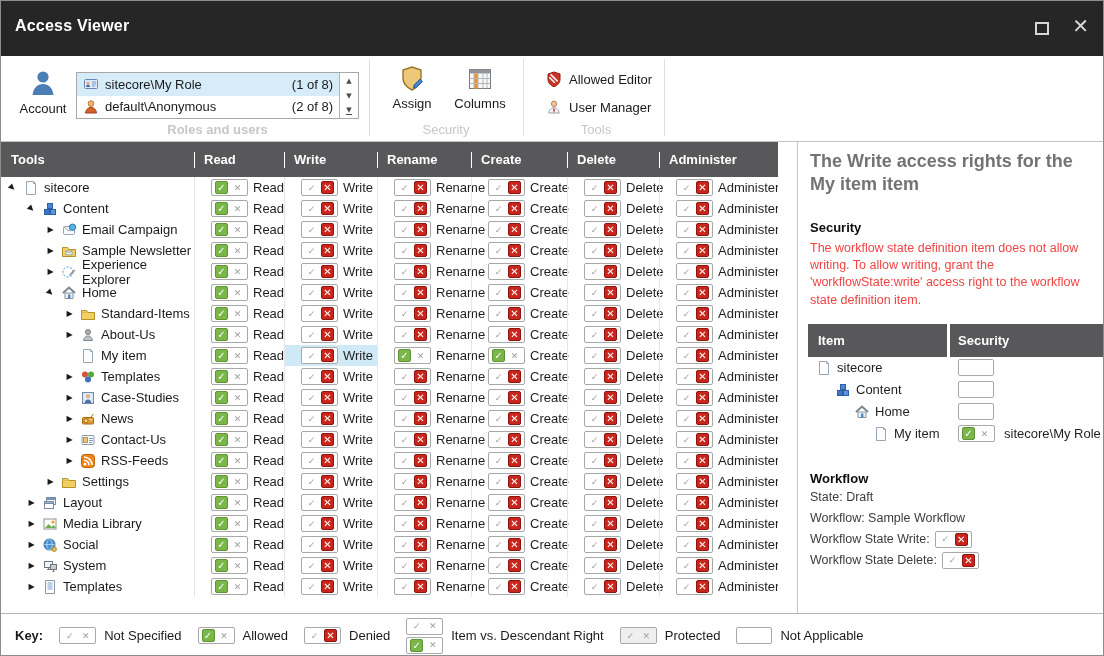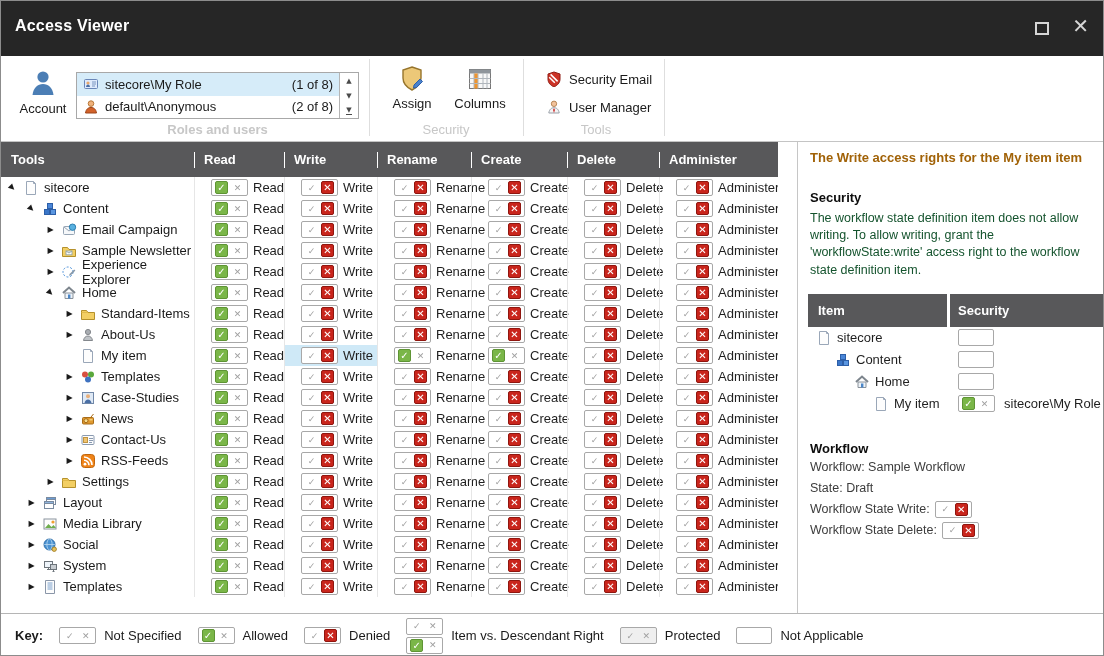--- a/index.html
+++ b/index.html
@@ -55,23 +55,23 @@
   .badge.empty { width:36px; }
   .badge.protected { background:#efefef; }
   .seg { width:13px; height:13px; display:flex; align-items:center; justify-content:center;
          font:bold 10px "DejaVu Sans", sans-serif; flex:none; }
   .seg.green { background:#7ab648; border:1px solid #5e9434; border-radius:2px; color:#fff; }
   .seg.red { background:#c9251c; border:1px solid #8f160f; border-radius:2px; color:#fff; }
   .seg.gray { color:#9f9f9f; font-size:9px; }
   .badge-stack { display:inline-flex; flex-direction:column; gap:2px; }
   
   .panel { position:absolute; left:796px; top:141px; width:308px; height:471px; border-left:1px solid #c6c6c6; background:#fff; }
-  .panel h1 { margin:8px 12px 0; font-size:13px; color:#a16207; line-height:1.3; font-weight:bold; }
+  .panel h1 { margin:8px 12px 0; font-size:18px; color:#737373; line-height:1.3; font-weight:bold; }
   .panel h2 { margin:23px 12px 0; font-size:13px; color:#0d0d0d; font-weight:bold; }
-  .panel p { margin:5px 12px 0; font-size:12.5px; color:#14532d; line-height:1.38; }
+  .panel p { margin:5px 12px 0; font-size:12.5px; color:#ef4444; line-height:1.38; }
   .ptable { margin:15px 0 0 10px; }
   .pt-head { display:flex; height:33px; background:#58585a; color:#fff; font-size:13px; font-weight:bold; align-items:stretch; }
   .pt-head .c1 { width:139px; display:flex; align-items:center; padding-left:10px; }
   .pt-head .c2 { flex:1; display:flex; align-items:center; padding-left:8px; border-left:3px solid #fff; }
   .pt-row { display:flex; height:22px; align-items:center; font-size:13px; color:#1f1f1f; }
   .pt-name { width:139px; display:flex; align-items:center; gap:5px; }
   .pt-sec { flex:1; padding-left:11px; display:flex; align-items:center; gap:9px; }
   .wline { margin:2px 12px 0; font-size:12.5px; color:#3c3c3c; display:flex; align-items:center; gap:5px; min-height:19px; }
   
   .legend { position:absolute; left:0; top:612px; right:0; height:44px; background:#fff; border-top:1px solid #b5b5b5;
@@ -162,21 +162,21 @@
 
     <div class="vsep" style="left:522px;"></div>
 
     <button class="small-btn" style="left:545px; top:15px;">
       <span class="ticon">
           <svg width="16" height="16" viewBox="0 0 16 16">
             <path d="M8 1l6 2v5c0 4-2.6 6.3-6 8-3.4-1.7-6-4-6-8V3z" fill="#cc3326" stroke="#8f1d14"></path>
             <path d="M4.6 3.4L11.6 10.4M3.2 6.2L8.8 11.8" stroke="#fff" stroke-width="1.5"></path>
           </svg>
         </span>
-      <span>Security Email</span>
+      <span>Allowed Editor</span>
     </button>
     <button class="small-btn" style="left:545px; top:43px;">
       <span class="ticon">
           <svg width="16" height="16" viewBox="0 0 16 16">
             <circle cx="8" cy="4.8" r="2.7" fill="#f2c29b" stroke="#b88858"></circle>
             <path d="M2.8 14c.6-3.8 2.7-5.3 5.2-5.3s4.6 1.5 5.2 5.3z" fill="#f4f4f4" stroke="#99a0a8"></path>
             <path d="M8 9.2l-1 1.6 1 3.2 1-3.2z" fill="#cc2a2a"></path>
           </svg>
         </span>
       <span>User Manager</span>
@@ -1383,22 +1383,22 @@
               <span class="badge">
                 <span class="seg green">✓</span>
                 <span class="seg gray">✕</span>
               </span>
               <span>sitecore\My Role</span>
             </div>
           </div>
         </div>
     </div>
     <h2 style="margin-top:26px;">Workflow</h2>
+    <div class="wline">State: Draft</div>
     <div class="wline">Workflow: Sample Workflow</div>
-    <div class="wline">State: Draft</div>
     <div class="wline">
       <span>Workflow State Write:</span>
       <span><span class="badge">
             <span class="seg gray">✓</span>
             <span class="seg red">✕</span>
           </span></span>
     </div>
     <div class="wline">
       <span>Workflow State Delete:</span>
       <span><span class="badge">

